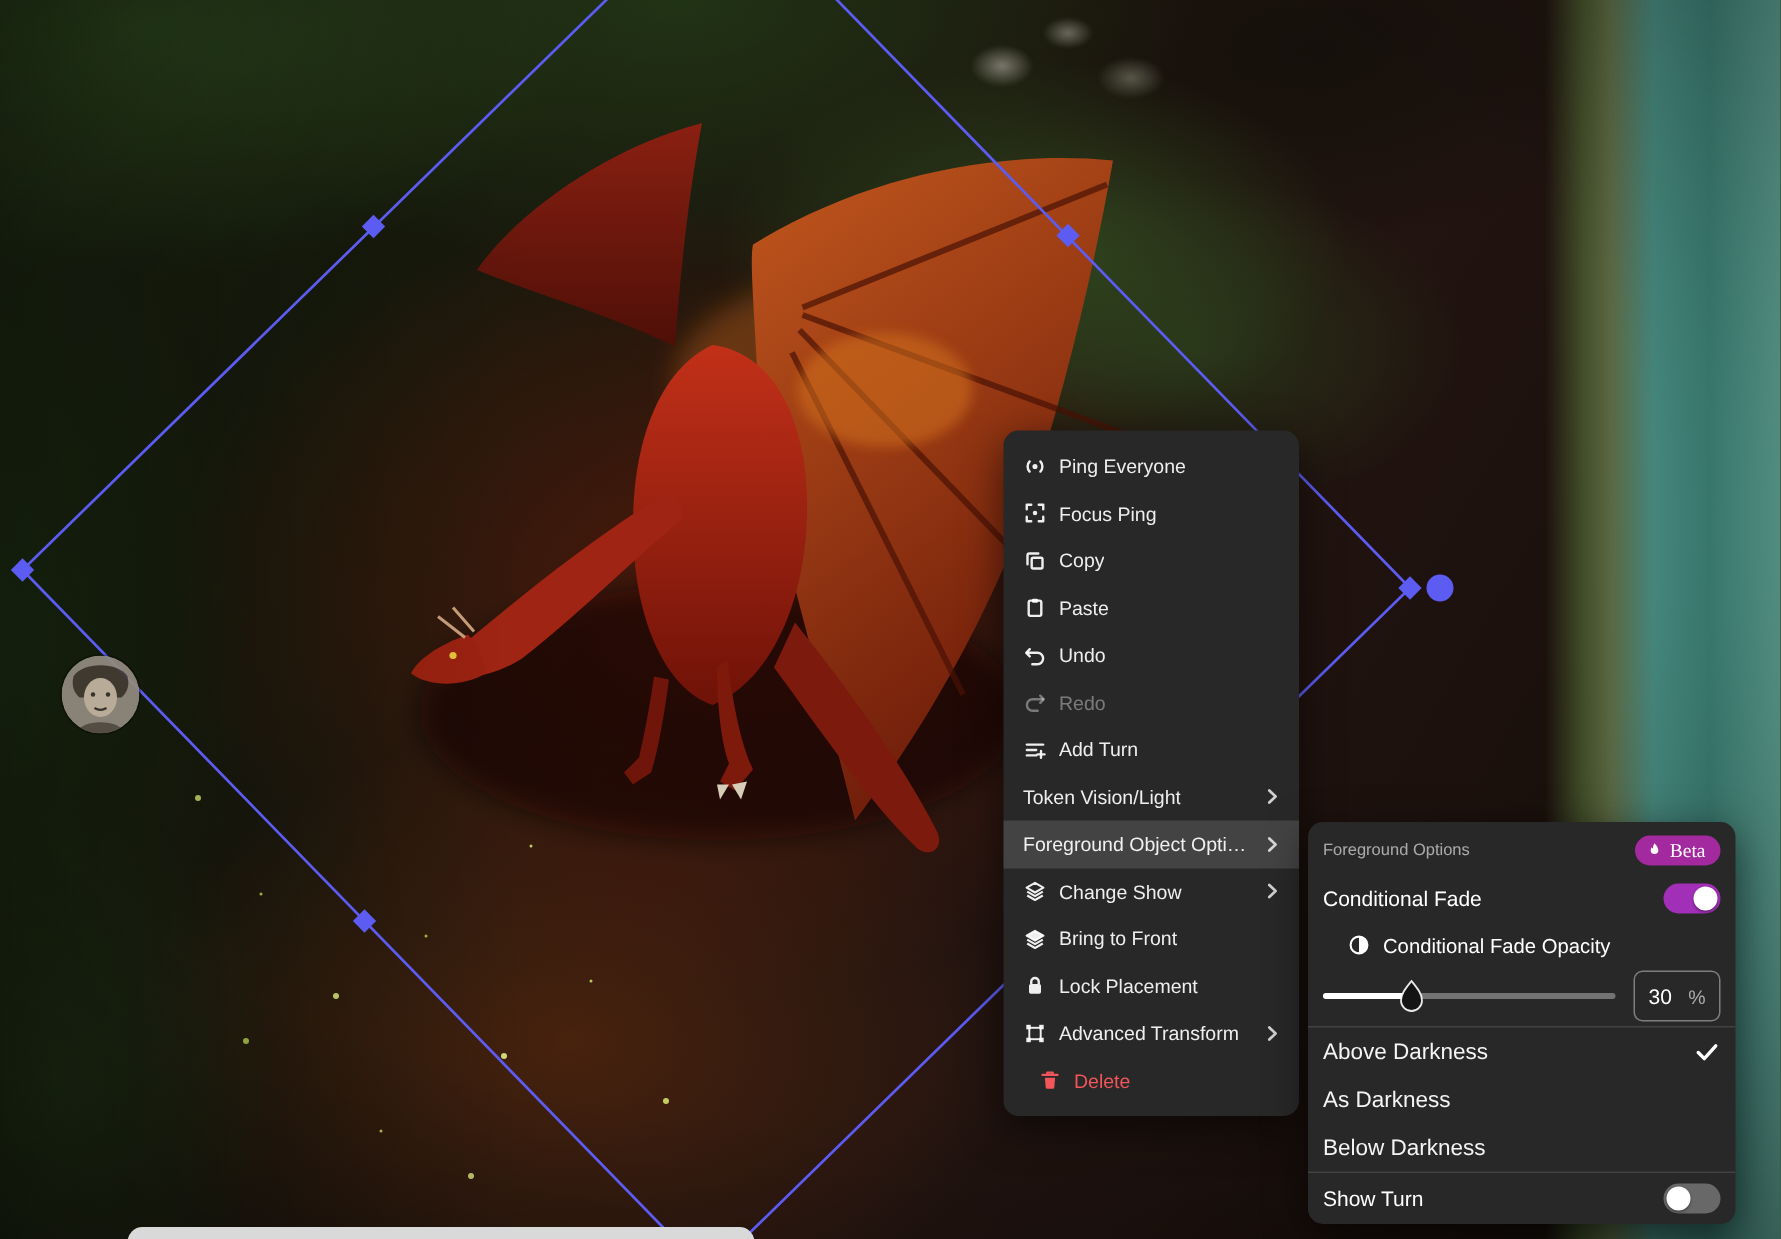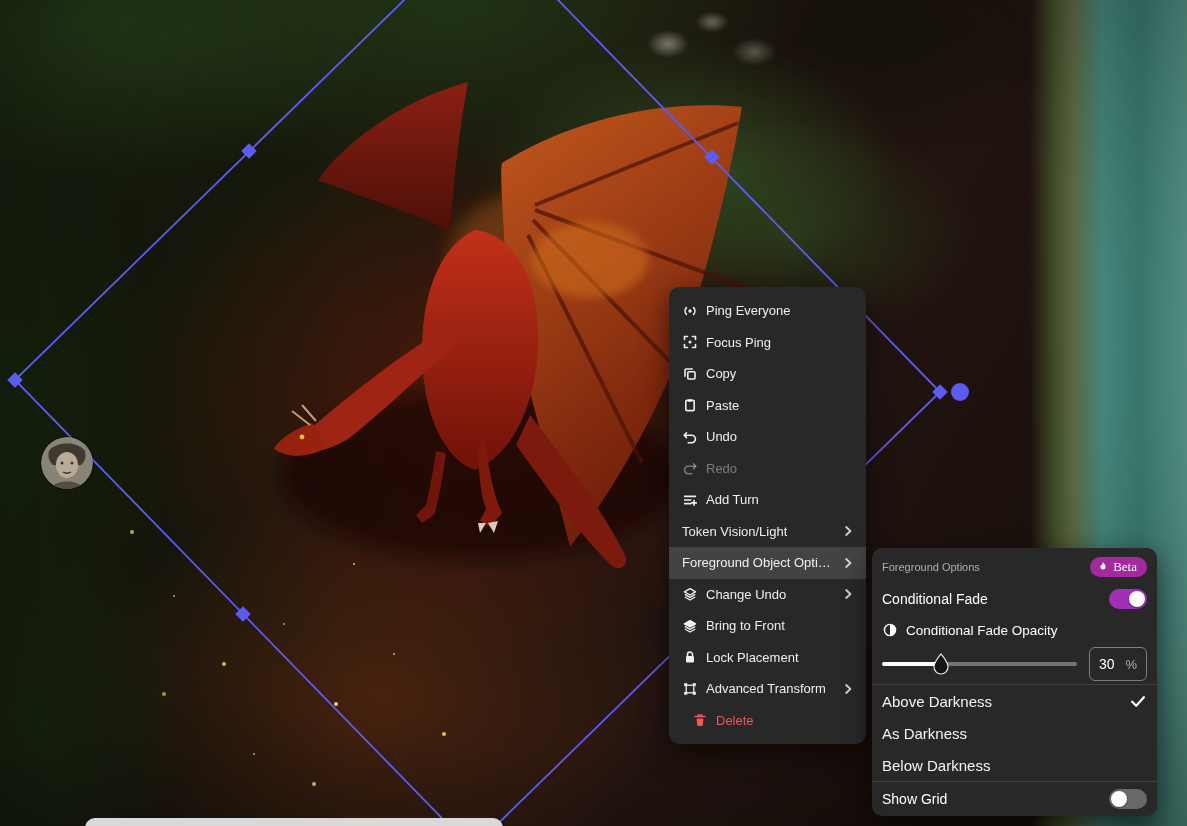--- a/index.html
+++ b/index.html
@@ -69,21 +69,21 @@
   .fg-panel{position:absolute;left:872px;top:548px;width:285px;box-sizing:border-box;
     background:var(--menu-bg,#282828);border-radius:10px;overflow:hidden;
     box-shadow:0 8px 28px rgba(0,0,0,.55);z-index:6;}
   .fg-header{height:30px;display:flex;align-items:center;justify-content:space-between;
     padding:4px 10px 0;}
   .fg-header-label{font-size:11px;color:rgba(255,255,255,.6);}
   .beta-badge{display:flex;align-items:center;gap:4px;height:20px;border-radius:10px;
     background:var(--beta-badge-bg,#a2299e);color:#fff;font-size:13px;padding:0 10px 0 7px;font-family:Liberation Serif, serif;}
   .fg-row{display:flex;align-items:center;padding:0 10px;color:#fff;}
   .row-fade{height:34px;justify-content:space-between;font-size:14px;}
-  .row-opacity-label{height:28px;gap:8px;font-size:13.5px;}
+  .row-opacity-label{height:28px;gap:8px;font-size:13.5px;margin-left:16px;}
   .row-slider{height:40px;gap:12px;}
   .row-option{height:32px;font-size:15px;color:rgba(255,255,255,.95);}
   .row-grid{height:34px;justify-content:space-between;font-size:14px;}
   .panel-divider{height:1px;background:rgba(255,255,255,.12);}
   .toggle{position:relative;width:38px;height:20px;border-radius:10px;
     background:rgba(255,255,255,.3);flex:0 0 38px;}
   .toggle .knob{position:absolute;top:2px;left:2px;width:16px;height:16px;border-radius:50%;
     background:#fff;box-shadow:0 1px 2px rgba(0,0,0,.4);transition:left .1s;}
   .toggle.on{background:var(--accent-toggle,#a12fb8);}
   .toggle.on .knob{left:20px;}
@@ -281,21 +281,21 @@
     </div>
 
     <div class="menu-item">
       <span class="mi-icon">
         <svg class="ic" viewBox="0 0 16 16" fill="none" stroke="currentColor" stroke-width="1.4" stroke-linejoin="round">
           <path d="M8 2.6 13.6 5.8 8 9 2.4 5.8Z"></path>
             <path d="M2.8 8.4 8 11.4 13.2 8.4"></path>
             <path d="M2.8 11 8 14 13.2 11"></path>
           </svg>
         </span>
-      <span class="mi-label">Change Undo</span>
+      <span class="mi-label">Change Show</span>
       <span class="mi-chevron">
         <svg class="ic" viewBox="0 0 16 16" fill="none" stroke="currentColor" stroke-width="1.8" stroke-linecap="round" stroke-linejoin="round">
           <path d="M6.2 4 10.4 8l-4.2 4"></path>
           </svg>
         </span>
     </div>
 
     <div class="menu-item">
       <span class="mi-icon">
         <svg class="ic" viewBox="0 0 16 16" fill="none" stroke="currentColor" stroke-width="1.4" stroke-linejoin="round">
@@ -404,20 +404,20 @@
     <div class="fg-row row-option">
       <span>As Darkness</span>
     </div>
     <div class="fg-row row-option">
       <span>Below Darkness</span>
     </div>
 
     <div class="panel-divider"></div>
 
     <div class="fg-row row-grid">
-      <span>Show Grid</span>
+      <span>Show Turn</span>
       <div class="toggle">
           <div class="knob"></div>
         </div>
     </div>
   </div>
 
 </div>
 
 </body></html>

